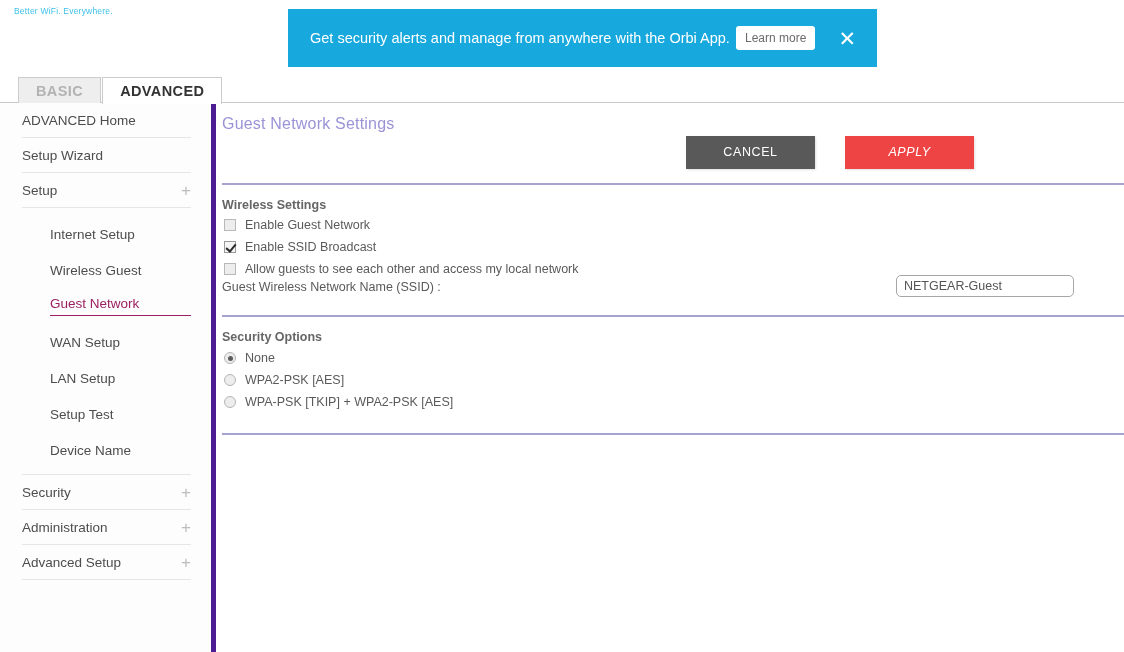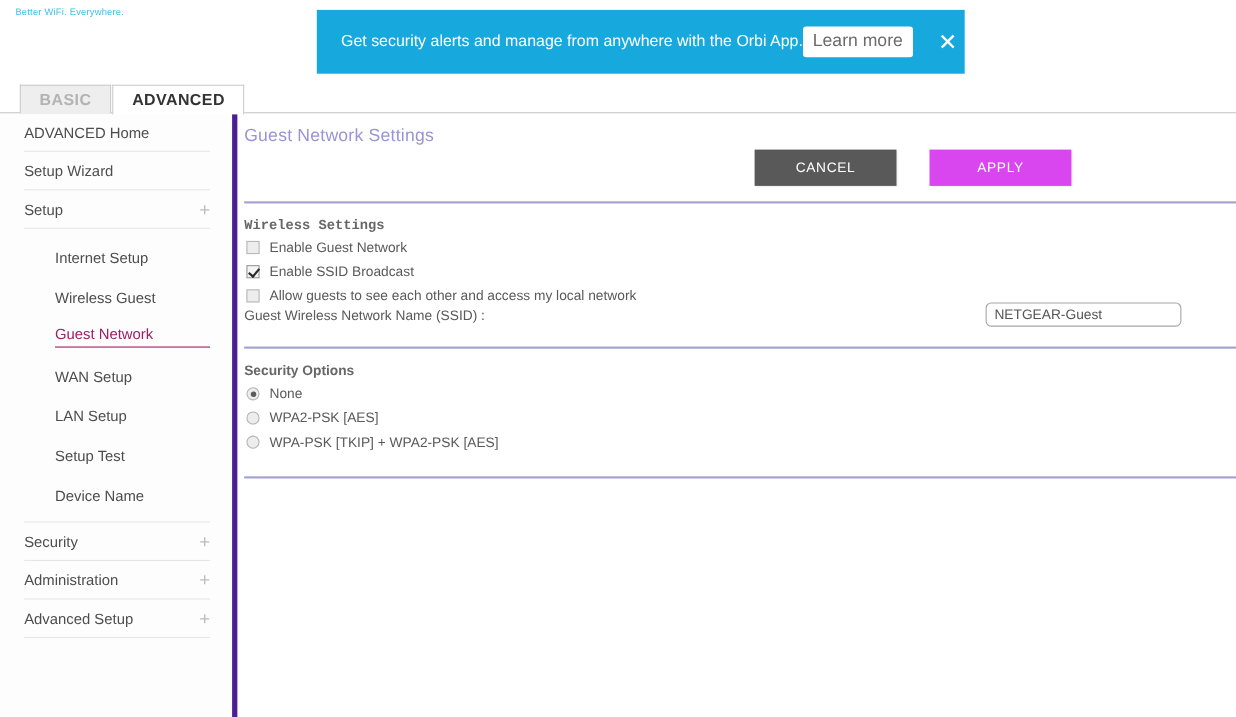--- a/index.html
+++ b/index.html
@@ -108,21 +108,21 @@
   }
   .banner-text {
     color: #ffffff;
     font-size: 14.5px;
     flex: 1;
     white-space: nowrap;
   }
   .banner-btn {
     background: #ffffff;
     color: #6b6b6b;
-    font-size: 16px;
+    font-size: 12px;
     border-radius: 3px;
     padding: 5px 9px;
     margin-right: 20px;
     white-space: nowrap;
     cursor: pointer;
   }
   .banner-close {
     color: #ffffff;
     font-size: 21px;
     line-height: 1;
@@ -214,41 +214,41 @@
     height: 33px;
     line-height: 33px;
     text-align: center;
     color: #ffffff;
     font-size: 12.5px;
     letter-spacing: 0.6px;
     cursor: pointer;
     box-shadow: 1px 1px 2px rgba(0,0,0,0.12);
   }
   .btn.cancel { background: #595959; margin-right: 30px; }
-  .btn.apply  { background: #d946ef; }
+  .btn.apply  { background: #ef4444; font-style: italic; }
 
   .hr {
     position: absolute;
     left: 6px;
     width: 902px;
     height: 2px;
     background: #a7a3cf;
   }
   .hr.one   { top: 80px; }
   .hr.two   { top: 212px; }
   .hr.three { top: 330px; }
 
   .section-head {
     position: absolute;
     left: 6px;
     font-size: 12.5px;
     font-weight: bold;
     color: #666666;
   }
-  .section-head.ws { top: 95px; font-family: Liberation Mono, monospace; }
+  .section-head.ws { top: 95px; }
   .section-head.so { top: 227px; }
 
   .opt-row {
     position: absolute;
     left: 8px;
     display: flex;
     align-items: center;
     font-size: 12.5px;
     color: #5a5a5a;
   }

